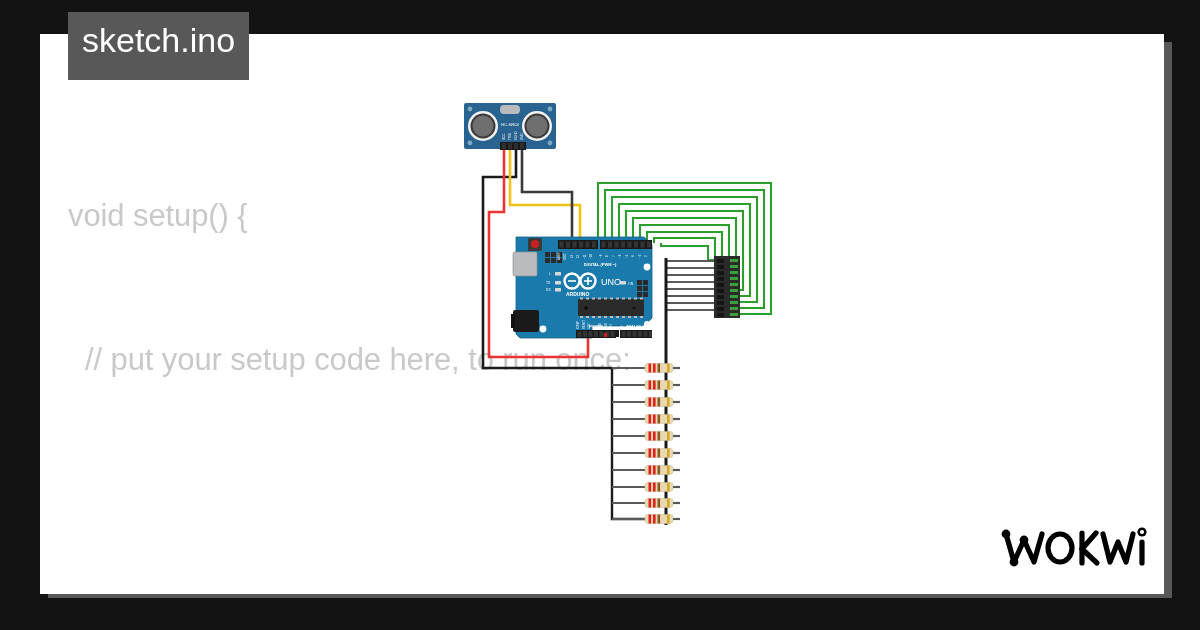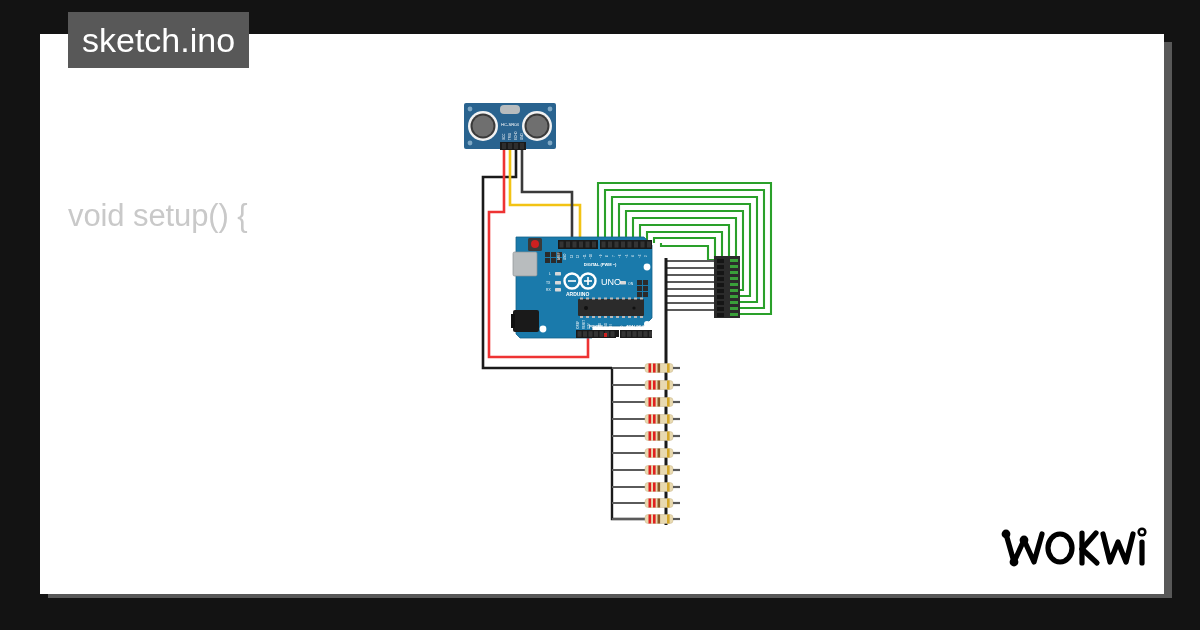--- a/index.html
+++ b/index.html
@@ -50,21 +50,21 @@
   #code .ln { display: block; height: 48px; }
 
   
   #filename-badge {
     position: absolute;
     left: 68px; top: 12px;
     background: #585858;
     color: #ffffff;
     font-size: 34px;
     line-height: 56px;
-    height: 56px;
+    height: 68px;
     padding: 0 14px;
     font-family: "Liberation Sans", sans-serif;
     z-index: 40;
   }
 
   
   #wokwi-logo {
     position: absolute;
     left: 1000px; top: 520px;
     width: 150px; height: 56px;
@@ -87,20 +87,21 @@
 <body>
 
 <div id="stage">
 
   <div id="card-shadow"></div>
 
   <div id="card">
 
     <div id="code">
       <span class="ln">void setup() {</span>
+      <span class="ln">  // put your setup code here, to run once:</span>
       <span class="ln"></span>
       
       
       
       
       
       
       
     </div>
   </div>

